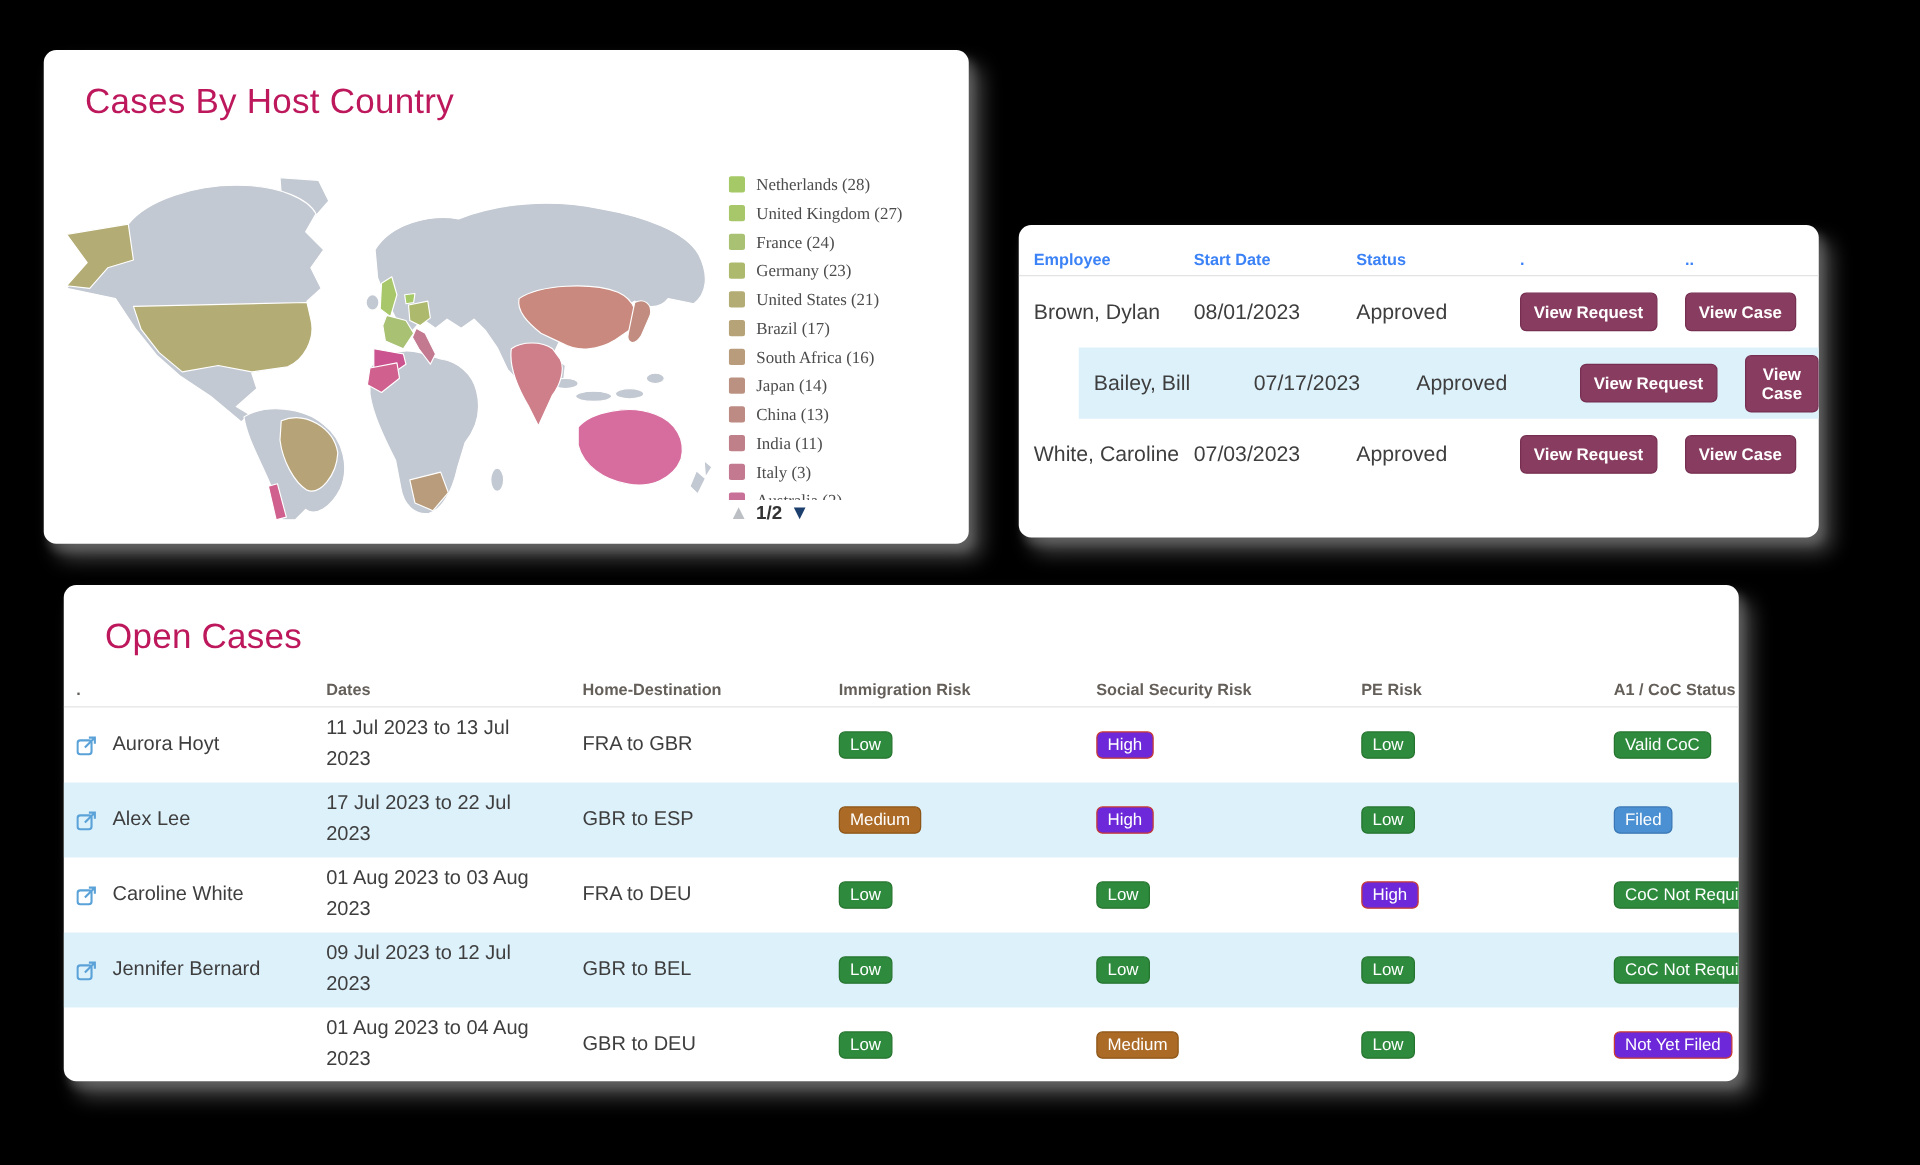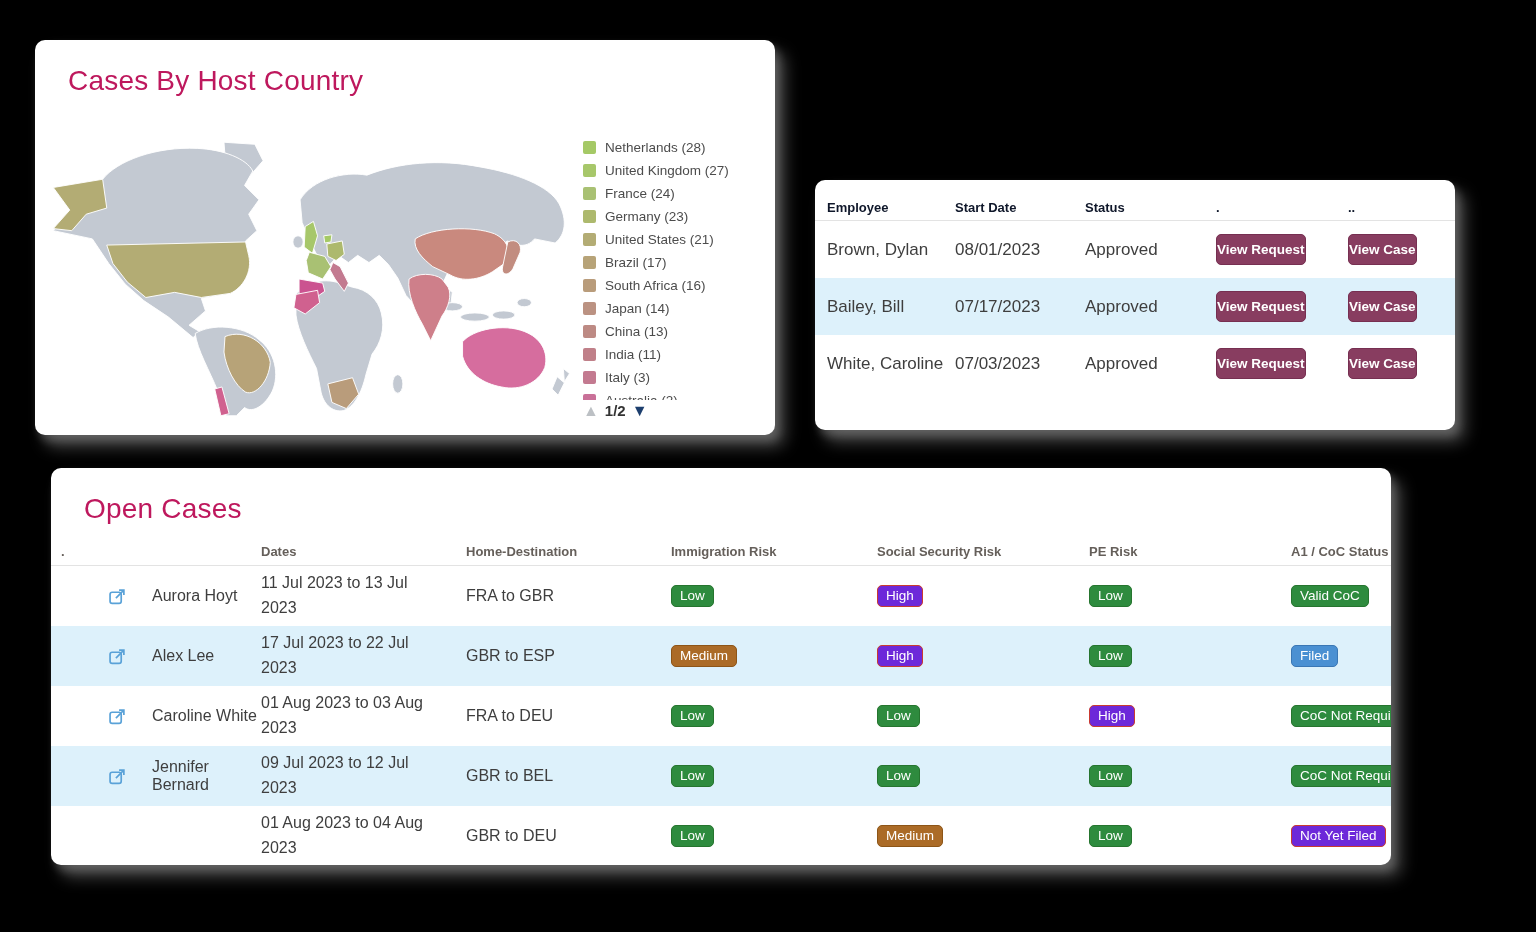--- a/index.html
+++ b/index.html
@@ -16,55 +16,55 @@
   .card-title{
     font-size:28px;font-weight:300;color:#be185d;letter-spacing:.2px;
     margin:11px;padding:14px 0 0 22px;
   }
   
   #map-panel{left:35px;top:40px;width:740px;height:395px;}
   #map-svg{position:absolute;left:8px;top:100px;}
   #map-legend{
     position:absolute;left:548px;top:96px;width:182px;height:264px;overflow:hidden;
   }
-  .legend-item{display:flex;align-items:center;height:23px;}
+  .legend-item{display:flex;align-items:center;height:23px;font-family:Liberation Serif, serif;}
   .legend-swatch{width:13px;height:13px;border-radius:2px;margin-right:9px;flex:0 0 13px;}
   .legend-label{font-size:13.5px;color:#4c4c4c;white-space:nowrap;}
   #map-pagination{
     position:absolute;left:548px;top:362px;display:flex;align-items:center;gap:6px;
     font-size:15px;
   }
   .page-arrow{font-size:16px;line-height:1;cursor:pointer;}
   .page-arrow.up{color:#bcc0c4;}
   .page-arrow.down{color:#1d3f6e;}
   .page-num{font-weight:700;color:#333;}
   
   #nr-panel{left:815px;top:180px;width:640px;height:250px;overflow:hidden;}
   .nr-grid{display:grid;grid-template-columns:128px 130px 131px 132px auto;align-items:center;}
   #nr-header{
     margin-top:14px;height:26px;border-bottom:1px solid #e3e3e3;
-    font-size:13px;font-weight:700;color:#0f172a;padding-left:12px;
+    font-size:13px;font-weight:700;color:#3b82f6;padding-left:12px;
   }
   .nr-row{height:57px;padding-left:12px;font-size:17px;color:#3e3e3e;}
-  .nr-row.striped{background:#ddf1fb;}
+  .nr-row.striped{background:#ddf1fb;margin-left:48px;}
   .btn{
     display:inline-block;background:#883d60;border:1px solid #762f51;color:#fff;
-    font-weight:700;font-size:13.5px;padding:7px 0;border-radius:5px;cursor:pointer;
+    font-weight:700;font-size:13.5px;padding:7px 10px;border-radius:5px;cursor:pointer;
     font-family:"Liberation Sans", sans-serif;
   }
   
   #oc-panel{left:51px;top:468px;width:1340px;height:397px;overflow:hidden;}
   .oc-grid{display:grid;grid-template-columns:200px 205px 205px 206px 212px 202px auto;align-items:center;}
   #oc-header{
     margin-top:12px;height:28px;border-bottom:1px solid #e3e3e3;
     font-size:13px;font-weight:700;color:#655f5a;padding-left:10px;
   }
   .oc-row{height:60px;padding-left:10px;font-size:16px;color:#3e3e3e;}
   .oc-row.striped{background:#ddf1fb;}
-  .oc-name{display:flex;align-items:center;gap:26px;margin-left:48px;}
+  .oc-name{display:flex;align-items:center;gap:12px;}
   .link-icon{width:17px;height:17px;flex:0 0 17px;cursor:pointer;}
   .oc-dates{width:178px;line-height:1.55;}
   .badge{
     display:inline-block;color:#fff;font-weight:400;font-size:13.5px;
     padding:2px 8px 3px;border-radius:5px;border:1.5px solid transparent;white-space:nowrap;
   }
   .badge-green{background:#2e8b3e;border-color:#26752f;}
   .badge-red{background:#6d28d9;border-color:#c93a31;}
   .badge-orange{background:#ab6b27;border-color:#8d5517;}
   .badge-blue{background:#4a90d2;border-color:#3a77b4;}

